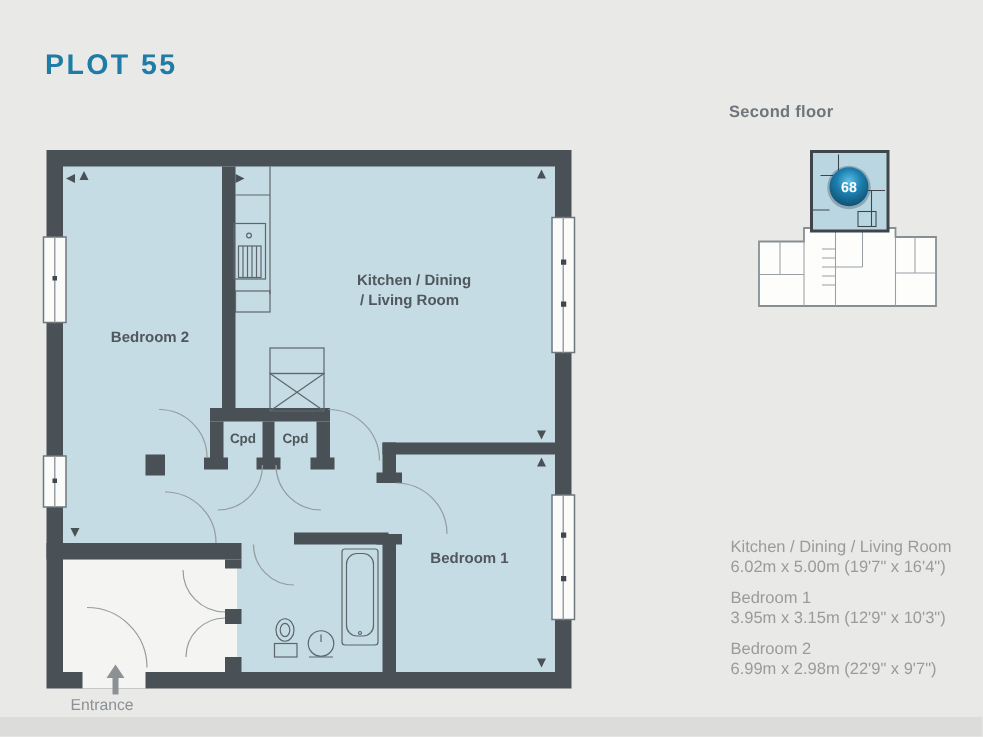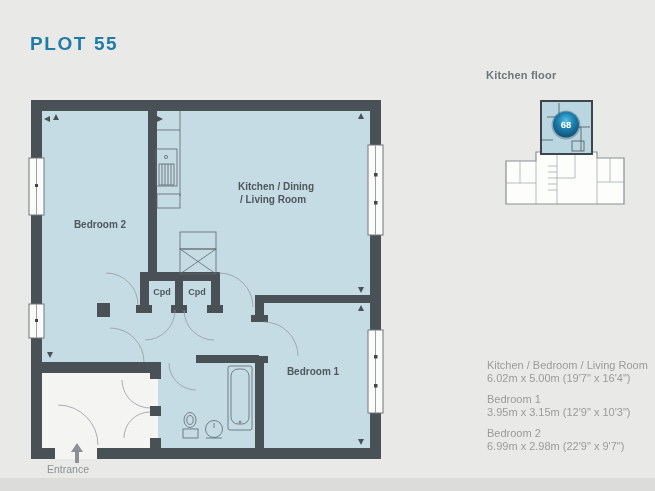--- a/index.html
+++ b/index.html
@@ -28,21 +28,21 @@
   svg text{font-family:"Liberation Sans", sans-serif;}
   .room-label{fill:#50575d;font-size:10px;font-weight:bold;}
   .cpd-label{fill:#50575d;font-size:9px;font-weight:bold;}
   .entrance-label{fill:#8b9194;font-size:10.5px;}
   .badge-label{fill:#ffffff;font-size:9.5px;font-weight:bold;}
 </style>
 </head>
 <body>
 
 <div class="page-title">PLOT 55</div>
-<div class="keyplan-label">Kitchen floor</div>
+<div class="keyplan-label">Second floor</div>
 
 <svg id="plan-svg" width="655" height="491" viewBox="0 0 655 491">
   <defs>
     <radialGradient id="badgeG" cx="50%" cy="36%" r="70%">
       <stop offset="0%" stop-color="#5cc0e8"></stop>
       <stop offset="45%" stop-color="#1d7fae"></stop>
       <stop offset="100%" stop-color="#0d486a"></stop>
     </radialGradient>
   </defs>
 
@@ -199,21 +199,21 @@
     </g>
 
     <circle cx="566" cy="125" r="14.5" fill="rgba(25,48,64,0.28)"></circle>
     <circle cx="566" cy="124.5" r="13" fill="url(#badgeG)"></circle>
     <text class="badge-label" x="566" y="128" text-anchor="middle">68</text>
   </g>
 </svg>
 
 <div class="dims">
   <div class="dim-item">
-    <div>Kitchen / Bedroom / Living Room</div>
+    <div>Kitchen / Dining / Living Room</div>
     <div>6.02m x 5.00m (19'7" x 16'4")</div>
   </div>
   <div class="dim-item">
     <div>Bedroom 1</div>
     <div>3.95m x 3.15m (12'9" x 10'3")</div>
   </div>
   <div class="dim-item">
     <div>Bedroom 2</div>
     <div>6.99m x 2.98m (22'9" x 9'7")</div>
   </div>

